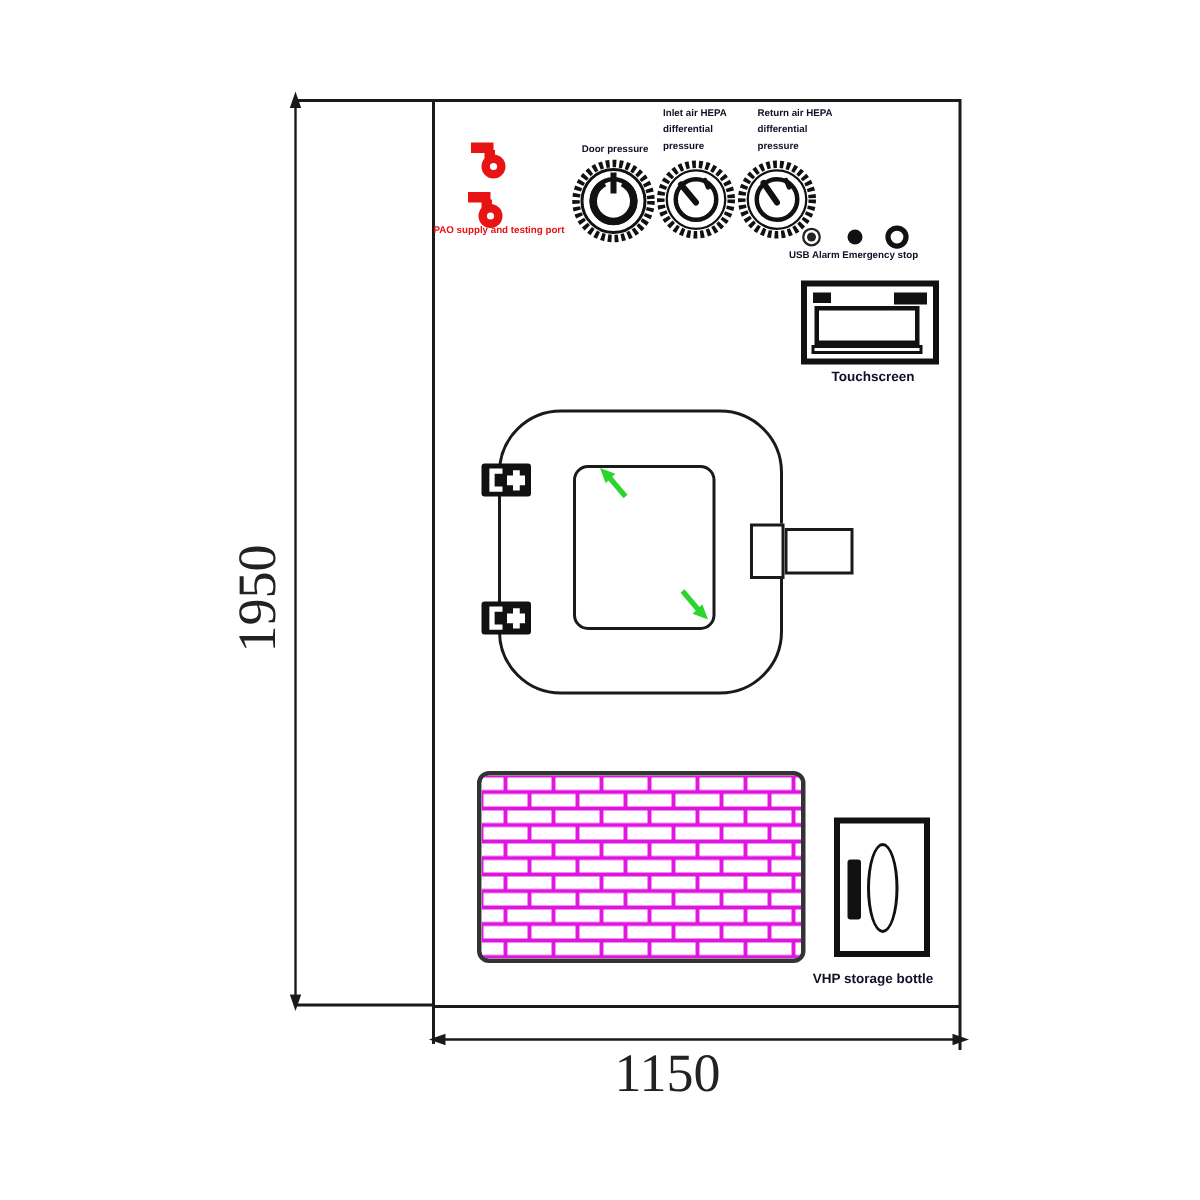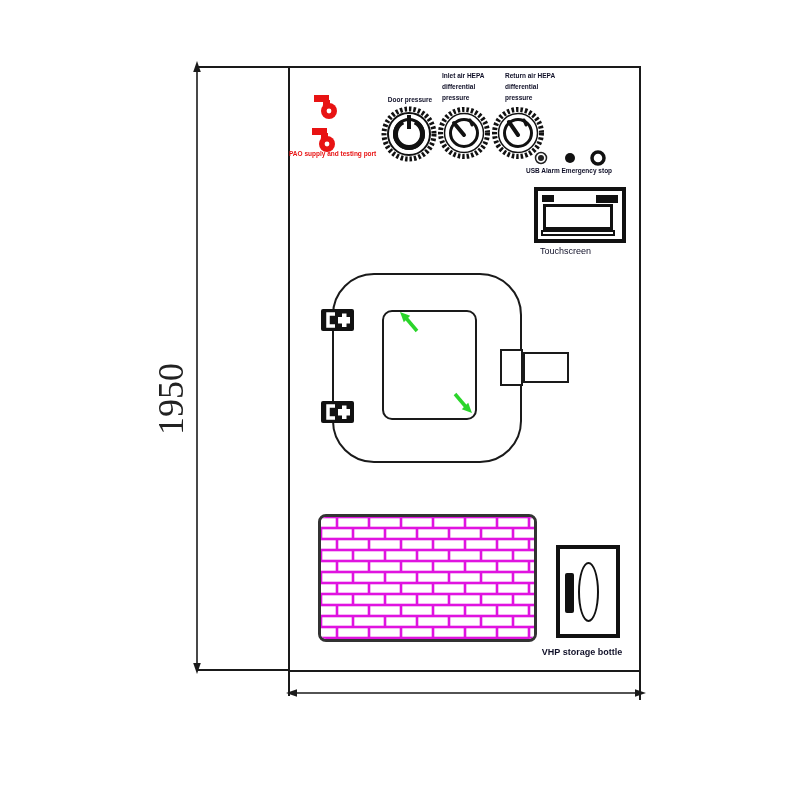--- a/index.html
+++ b/index.html
@@ -35,20 +35,21 @@
     <polygon points="7,1 3.2,12 10.8,12" fill="#1a1a1a"></polygon>
     <polygon points="7,614 3.2,603 10.8,603" fill="#1a1a1a"></polygon>
   </svg>
   <div class="abs dim-num" style="left:111px;top:378px;width:120px;transform:rotate(-90deg);">1950</div>
 
   <svg class="abs" style="left:285px;top:686px;" width="362" height="14">
     <line x1="8" y1="7" x2="354" y2="7" stroke="#1a1a1a" stroke-width="1.6"></line>
     <polygon points="1,7 12,3.2 12,10.8" fill="#1a1a1a"></polygon>
     <polygon points="361,7 350,3.2 350,10.8" fill="#1a1a1a"></polygon>
   </svg>
+  <div class="abs dim-num" style="left:385px;top:694px;width:120px;">1150</div>
 
   <div class="abs line" style="left:197px;top:66px;width:92px;height:2px;"></div>
   <div class="abs line" style="left:197px;top:669px;width:92px;height:2px;"></div>
   <div class="abs line" style="left:288px;top:672px;width:2px;height:24px;"></div>
   <div class="abs line" style="left:639px;top:672px;width:2px;height:28px;"></div>
 
   <div class="abs" id="main-rect"></div>
 
   <svg class="abs" style="left:313px;top:92px;" width="26" height="28">
     <rect x="1" y="3" width="15" height="7" fill="#e81313"></rect>
@@ -111,21 +112,21 @@
     </g>
   </svg>
   <div class="abs lbl" style="left:526px;top:167px;">USB Alarm Emergency stop</div>
 
   <div class="abs" id="touchscreen">
     <div class="abs" id="ts-tl"></div>
     <div class="abs" id="ts-tr"></div>
     <div class="abs" id="ts-screen"></div>
     <div class="abs" id="ts-bottom"></div>
   </div>
-  <div class="abs lbl" style="left:540px;top:247px;width:84px;text-align:left;font-size:9px;font-weight:normal;">Touchscreen</div>
+  <div class="abs lbl" style="left:540px;top:247px;width:84px;text-align:center;font-size:9px;font-weight:bold;">Touchscreen</div>
 
   <div class="abs" id="door-body"></div>
   <div class="abs" id="door-window"></div>
 
   <svg class="abs" style="left:398px;top:310px;" width="26" height="28">
     <polygon points="2,2 12.2,5.8 5.8,12.2" fill="#2bd52b"></polygon>
     <line x1="8" y1="8" x2="19" y2="21" stroke="#2bd52b" stroke-width="3.5"></line>
   </svg>
   <svg class="abs" style="left:448px;top:388px;" width="26" height="28">
     <polygon points="24,25 13.8,21.2 20.2,14.8" fill="#2bd52b"></polygon>

